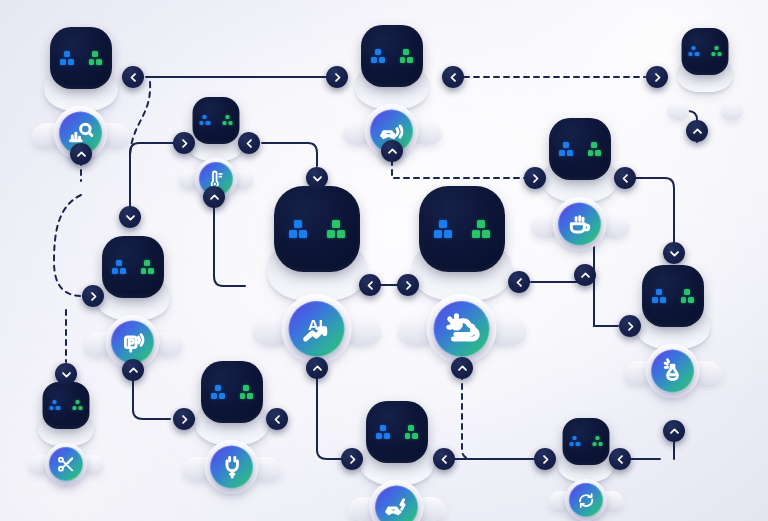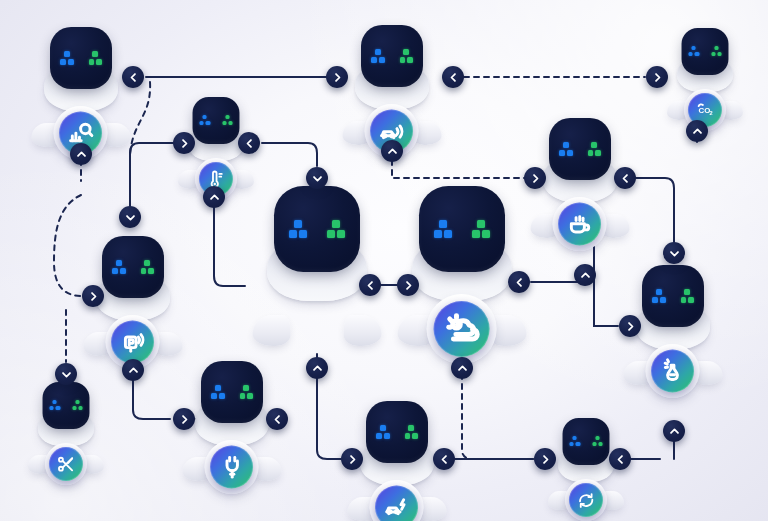--- a/index.html
+++ b/index.html
@@ -197,31 +197,20 @@
     <i class="sq" style="width:4.6px;height:4.6px;left:3.082px;top:0"></i>
     <i class="sq" style="width:4.6px;height:4.6px;left:0;top:6.164px"></i>
     <i class="sq" style="width:4.6px;height:4.6px;left:6.164px;top:6.164px"></i>
   </span>
        </span>
      </div>
    </div>
    <div class="badge-wrap" style="top:61.400000000000006px;width:76.1px;height:46px">
      <span class="wing l" style="width:22px;height:19px;top:12.6px"></span>
      <span class="wing r" style="width:22px;height:19px;top:12.6px"></span>
-     <span class="badge-plate" style="width:42px;height:42px">
-       <span class="badge" style="width:34px;height:34px">
-              <svg width="22.44" height="22.44" viewBox="0 0 24 24">
-        <text x="11.2" y="15.2" text-anchor="middle" font-family="Liberation Sans, sans-serif" font-size="8.4" font-weight="700" fill="#fff">CO</text>
-        <text x="18.2" y="17.4" text-anchor="middle" font-family="Liberation Sans, sans-serif" font-size="6.0" font-weight="700" fill="#fff">2</text>
-        <g fill="none" stroke="#fff" stroke-width="1.96" stroke-linecap="round" stroke-linejoin="round">
-                  <path d="M5 7.6a3 3 0 0 1 4.6-1.2"></path>
-                </g>
-              </svg>
-            </span>
-     </span>
    </div>
       </div>
       <div class="node" style="left: 188px; top: 96.5px; width: 56px;">
         <div class="head-wrap" style="height:59.8px">
      <div class="head-base" style="width:56px;height:35.739999999999995px;top:29.14px"></div>
      <div class="head" style="width:47px;height:47px;top:0;border-radius:15.98px">
        <span class="dots" style="gap:12px">
          <span class="cluster blue" style="width:10.764px;height:10.764px">
     <i class="sq" style="width:4.6px;height:4.6px;left:3.082px;top:0"></i>
     <i class="sq" style="width:4.6px;height:4.6px;left:0;top:6.164px"></i>
@@ -302,20 +291,31 @@
     <i class="sq" style="width:7.6px;height:7.6px;left:5.092px;top:0"></i>
     <i class="sq" style="width:7.6px;height:7.6px;left:0;top:10.184px"></i>
     <i class="sq" style="width:7.6px;height:7.6px;left:10.184px;top:10.184px"></i>
   </span>
        </span>
      </div>
    </div>
    <div class="badge-wrap" style="top:108.3px;width:128.9px;height:74px">
      <span class="wing l" style="width:38px;height:31px;top:21px"></span>
      <span class="wing r" style="width:38px;height:31px;top:21px"></span>
+     <span class="badge-plate" style="width:70px;height:70px">
+       <span class="badge" style="width:56px;height:56px">
+              <svg width="36.96" height="36.96" viewBox="0 0 24 24">
+        <text x="11" y="12.4" text-anchor="middle" font-family="Liberation Sans, sans-serif" font-size="9.6" font-weight="700" fill="#fff">AI</text>
+        <g fill="none" stroke="#fff" stroke-width="3.23" stroke-linecap="round" stroke-linejoin="round">
+                  <path d="M4.6 18.2 9 14.2l2.6 2.1 4.6-4.6"></path>
+                  <path d="M13.6 11.5h3.4v3.3"></path>
+                </g>
+              </svg>
+            </span>
+     </span>
    </div>
       </div>
       <div class="node" style="left: 412px; top: 186px; width: 100px;">
         <div class="head-wrap" style="height:104.3px">
      <div class="head-base" style="width:100px;height:62.12px;top:53.32px"></div>
      <div class="head" style="width:86px;height:86px;top:0;border-radius:29.240000000000002px">
        <span class="dots" style="gap:20px">
          <span class="cluster blue" style="width:17.784px;height:17.784px">
     <i class="sq" style="width:7.6px;height:7.6px;left:5.092px;top:0"></i>
     <i class="sq" style="width:7.6px;height:7.6px;left:0;top:10.184px"></i>

